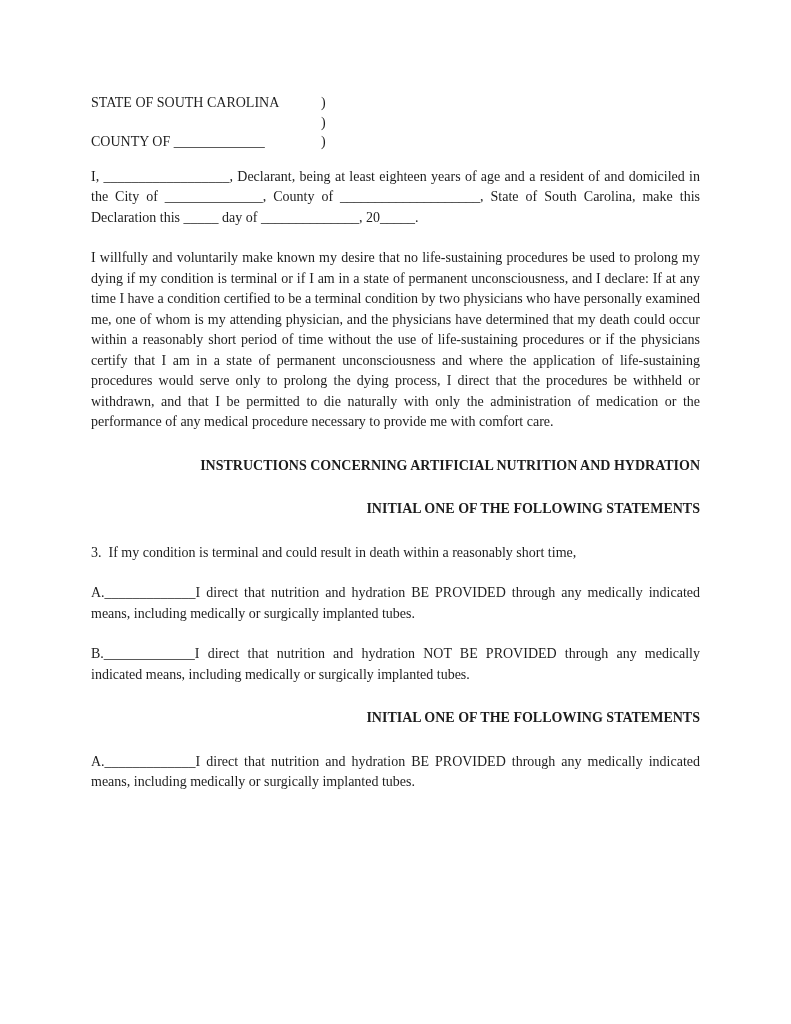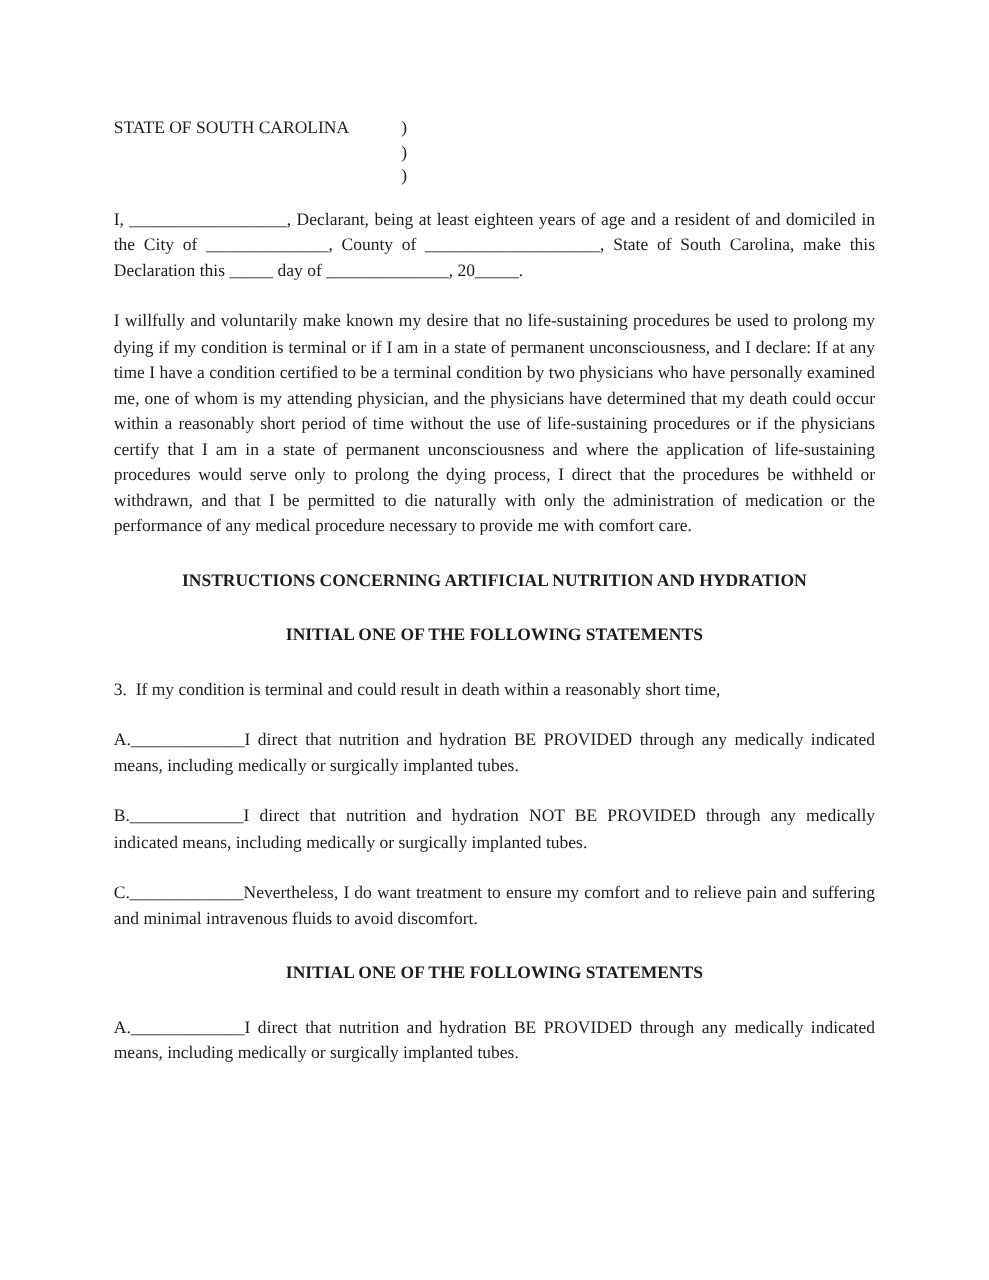--- a/index.html
+++ b/index.html
@@ -39,38 +39,39 @@
     font-weight: bold;
   }
   p {
     margin: 4px 0 20px 0;
     line-height: 20.5px;
     text-align: justify;
     white-space: pre-wrap;
     font-family: Liberation Serif, serif;
   }
   p.heading {
-    text-align: center;
+    text-align: right;
     font-weight: bold;
     white-space: normal;
     margin-top: 23px;
     margin-bottom: 23px;
   }
   .u { text-decoration: underline; }
 </style>
 </head>
 <body>
 
 <div class="page">
   <div class="content">
 
     <div class="header">
       <div class="col-left">
         <div>STATE OF SOUTH CAROLINA</div>
         <div>&nbsp;</div>
+        <div>COUNTY OF _____________</div>
       </div>
       <div class="col-paren">
         <div>)</div>
         <div>)</div>
         <div>)</div>
       </div>
     </div>
 
     <p>I, __________________, Declarant, being at least eighteen years of age and a resident of and domiciled in the City of ______________, County of ____________________, State of South Carolina, make this Declaration this _____ day of ______________, 20_____.</p>
 
@@ -80,21 +81,20 @@
 
     <p class="heading">INITIAL ONE OF THE FOLLOWING STATEMENTS</p>
 
     <p>3.  If my condition is terminal and could result in death within a reasonably short time,</p>
 
     <p>A._____________I direct that nutrition and hydration BE PROVIDED through any medically indicated means, including medically or surgically implanted tubes.</p>
 
     <p>B._____________I direct that nutrition and hydration NOT BE PROVIDED through any medically indicated means, including medically or surgically implanted tubes.</p>
 
 
-    <p>C._____________Nevertheless, I do want treatment to ensure my comfort and to relieve pain and suffering and minimal intravenous fluids to avoid discomfort.</p>
 
     <p class="heading">INITIAL ONE OF THE FOLLOWING STATEMENTS</p>
 
 
     <p>A._____________I direct that nutrition and hydration BE PROVIDED through any medically indicated means, including medically or surgically implanted tubes.</p>
 
   </div>
 </div>
 
 </body></html>

